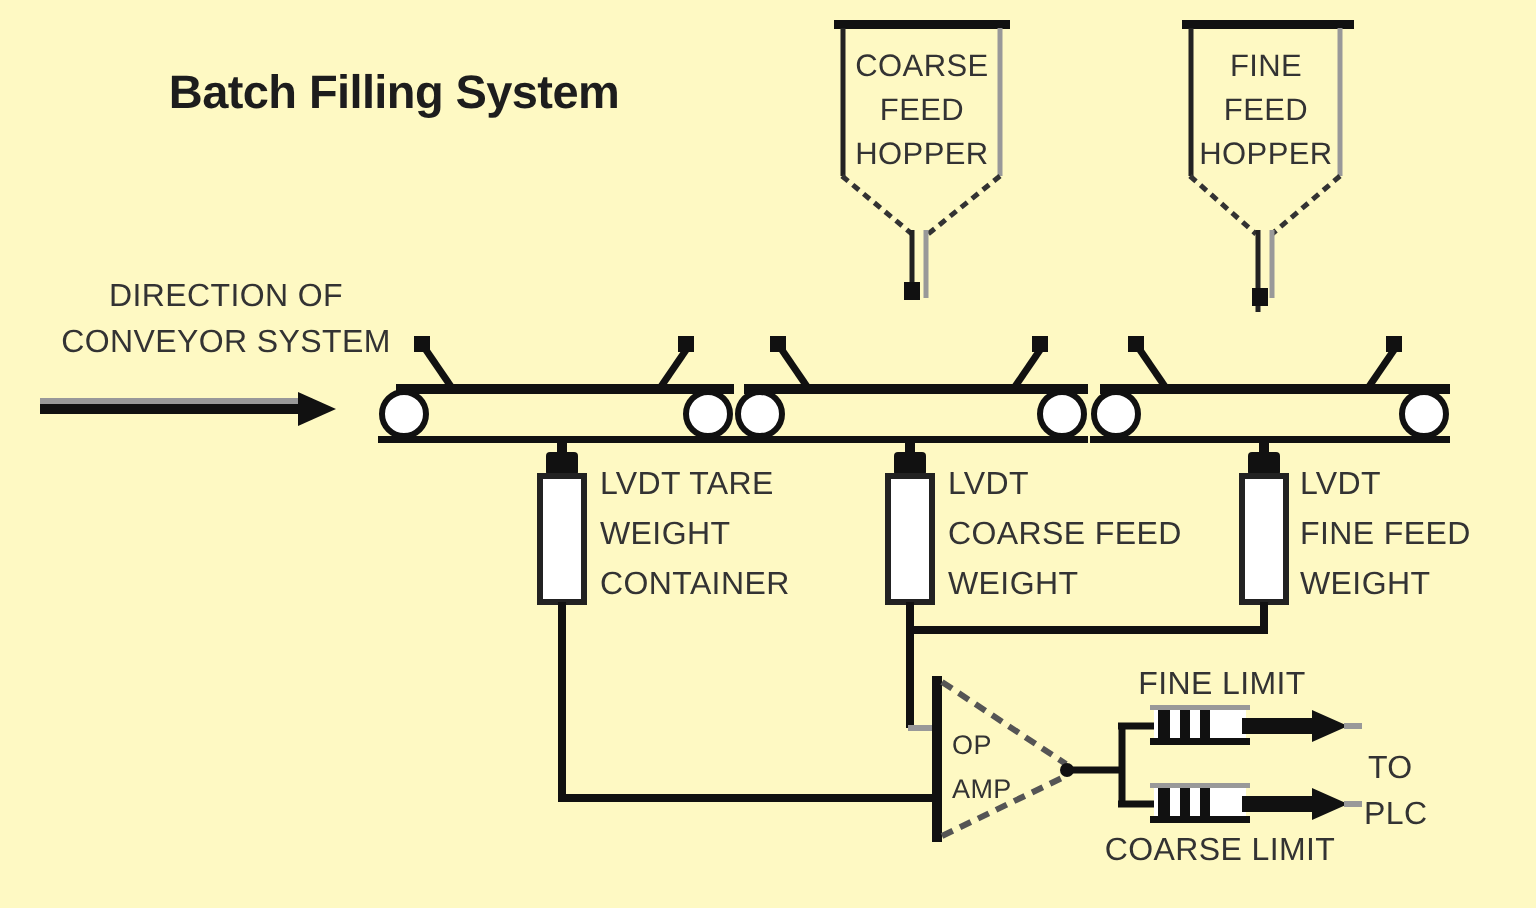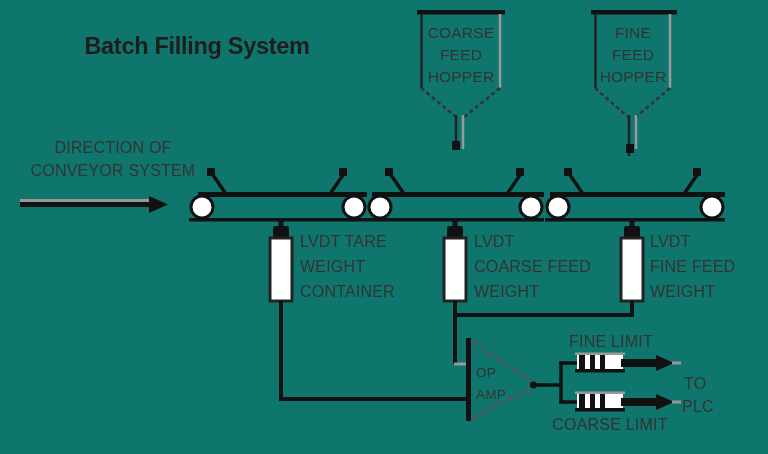--- a/index.html
+++ b/index.html
@@ -1,16 +1,16 @@
 <!DOCTYPE html>
 <html><head>
 <meta charset="utf-8">
 <style>
   html,body{margin:0;padding:0;background:#ffffff;}
-  .stage{position:relative;width:768px;height:454px;background:#0f766e;overflow:hidden;}
+  .stage{position:relative;width:768px;height:454px;background:#fef9c3;overflow:hidden;}
   svg{display:block;}
   text{font-family:"Liberation Sans", sans-serif;fill:#333333;}
   .title-text{font-size:23.5px;font-weight:bold;fill:#1d1d1d;letter-spacing:-0.3px;}
   .lbl{font-size:16px;letter-spacing:0.2px;}
   .lbl-sm{font-size:15.5px;letter-spacing:0.2px;}
   .lbl-op{font-size:13.5px;letter-spacing:0.2px;}
   .ink{fill:#111111;}
   .grayfill{fill:#999999;}
   .whitefill{fill:#ffffff;}
   .wire{stroke:#111111;stroke-width:3.5;fill:none;}

